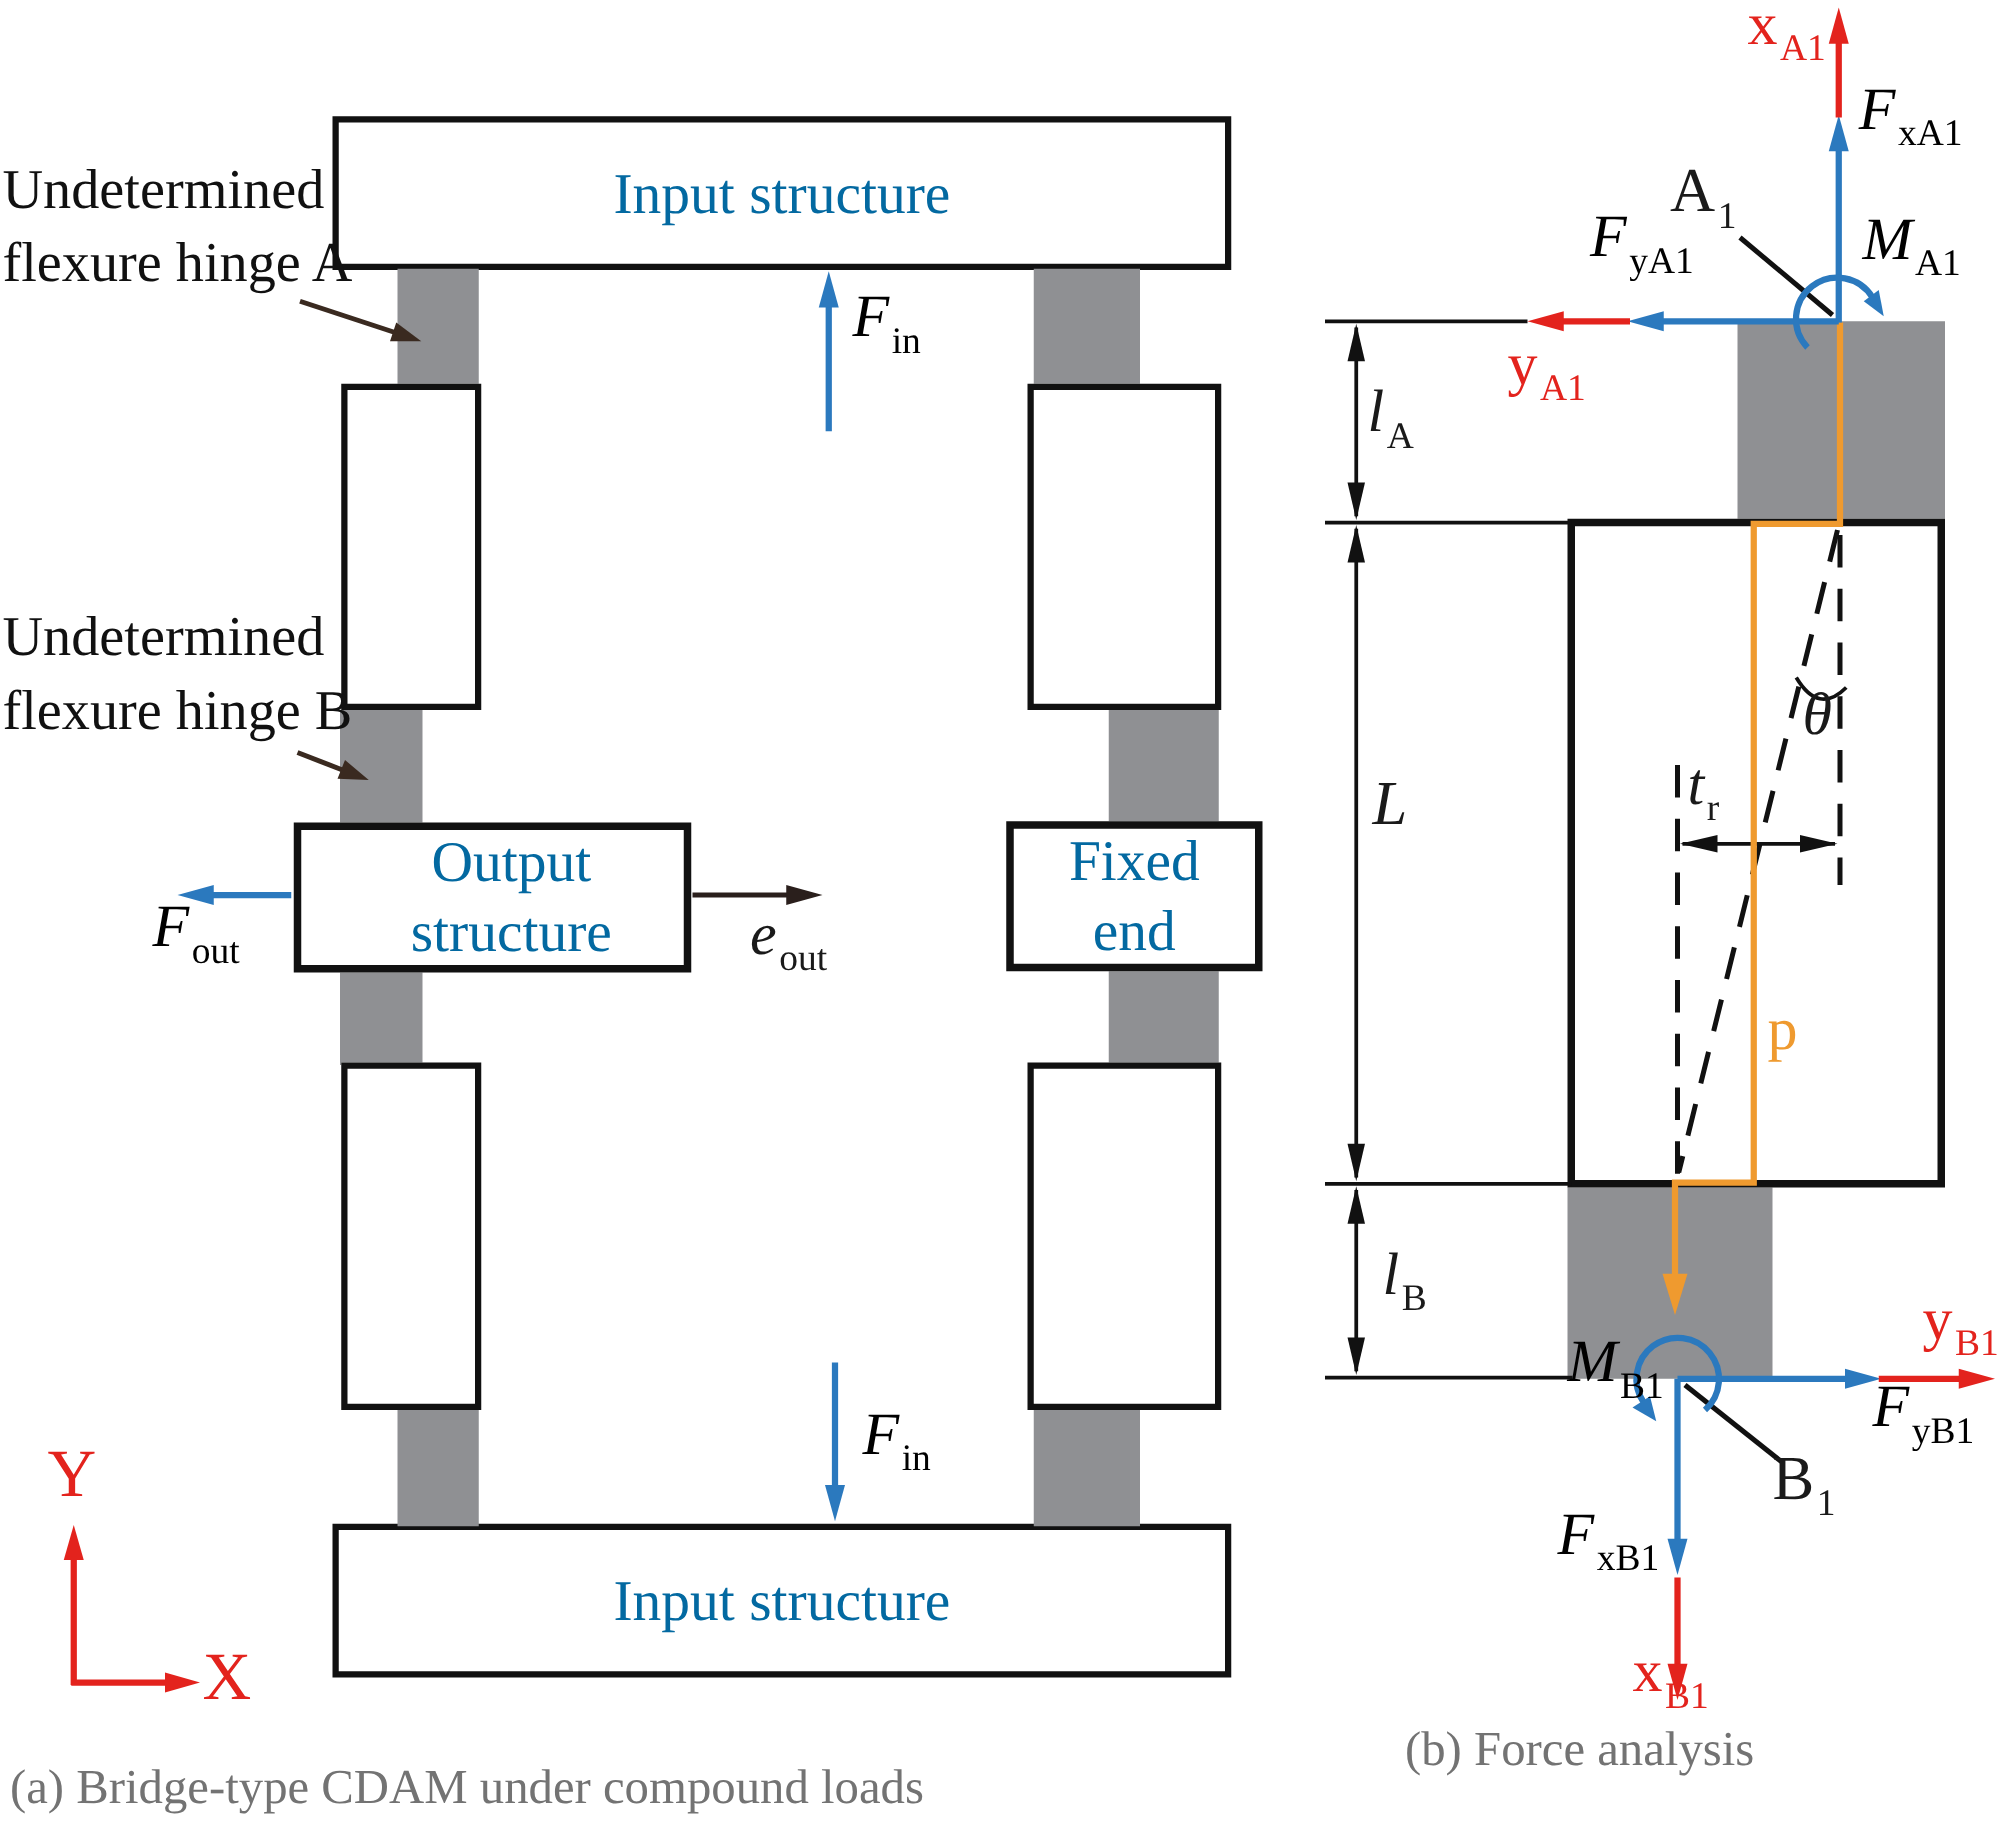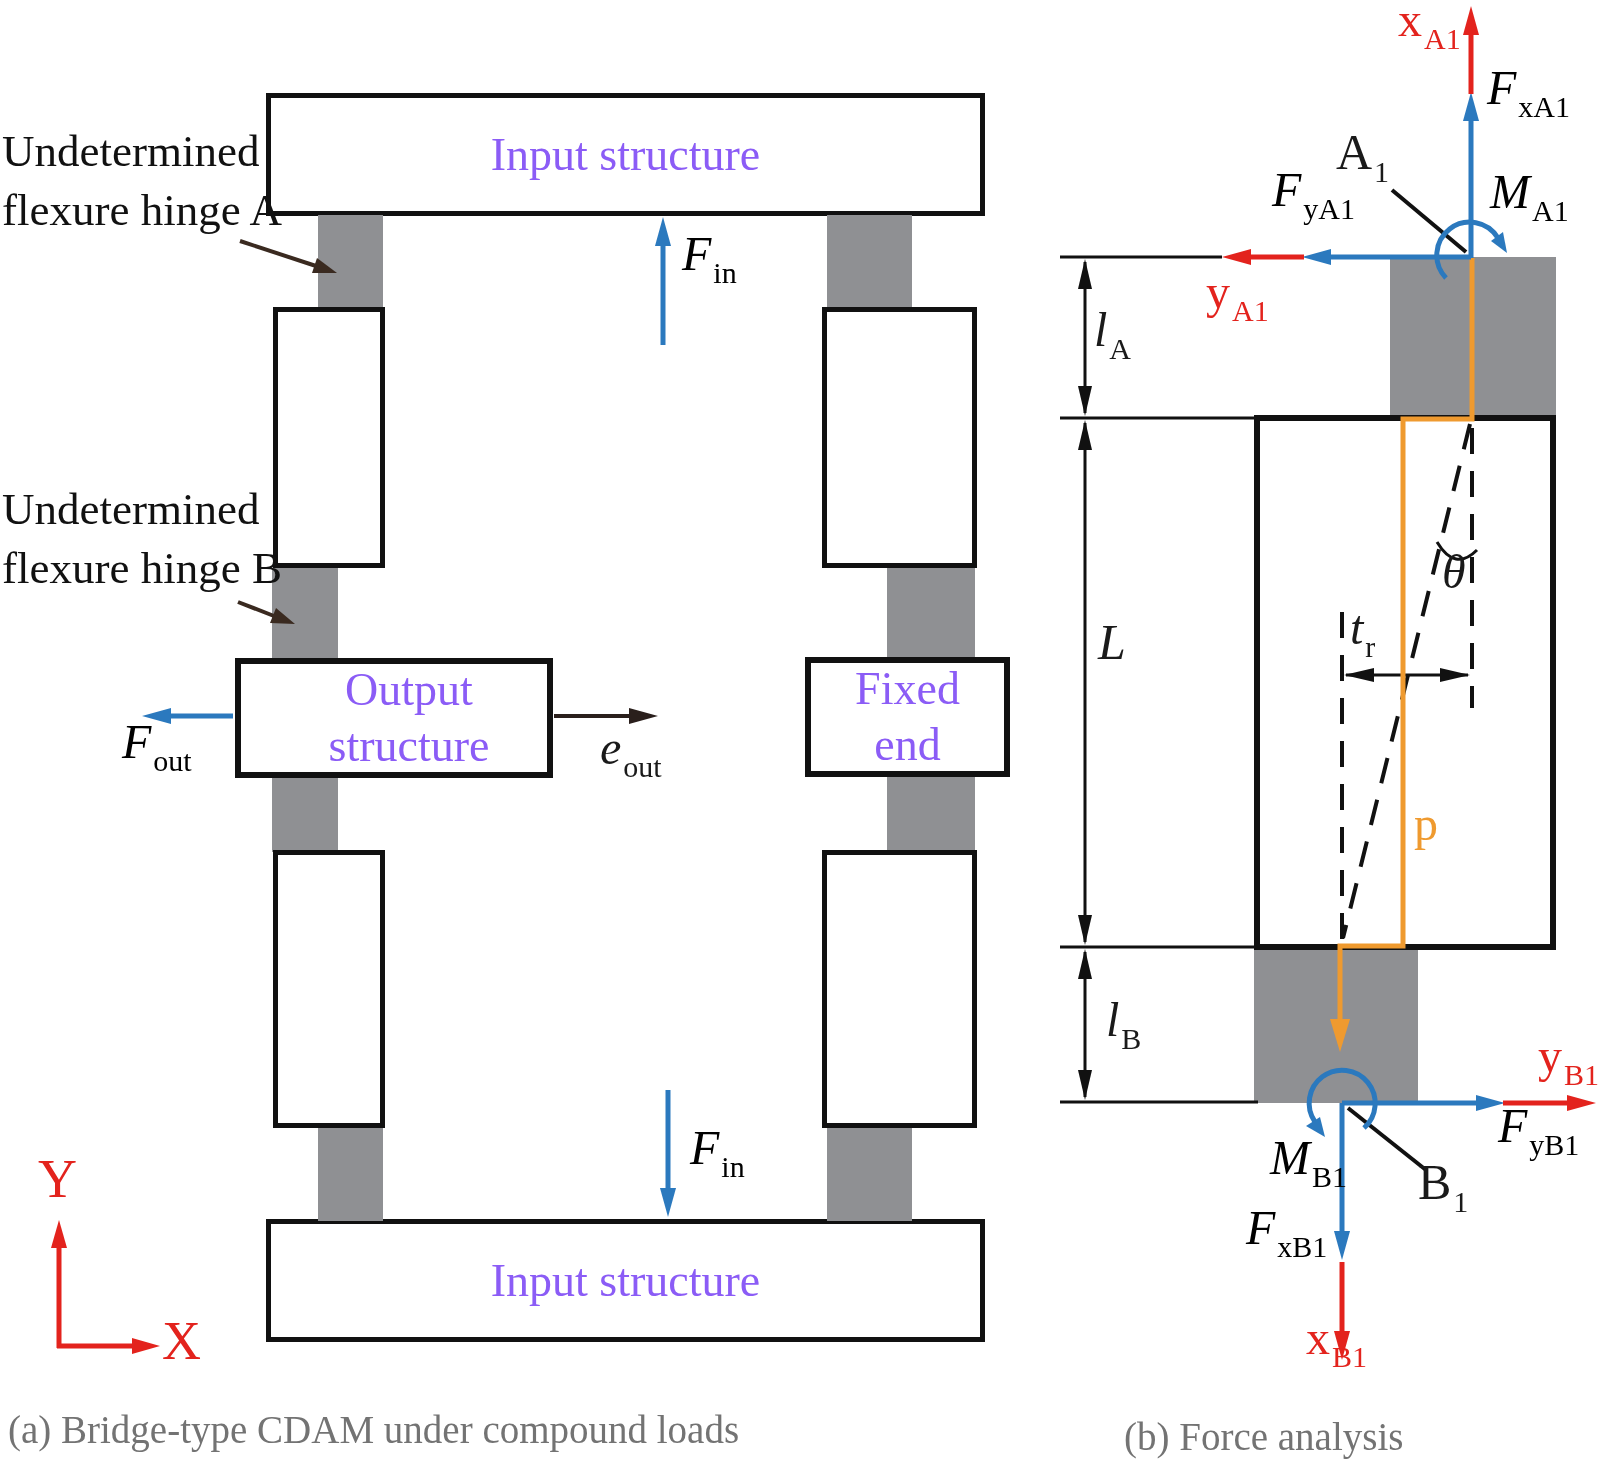--- a/index.html
+++ b/index.html
@@ -3,21 +3,21 @@
 <meta charset="utf-8">
 <style>
   html,body{margin:0;padding:0;background:#ffffff;}
   #stage{
     position:relative;width:1600px;height:1466px;background:#ffffff;overflow:hidden;
     font-family:"Liberation Serif", serif;color:#1a1a1a;
   }
   .box{
     position:absolute;box-sizing:border-box;border:5px solid #111111;background:#ffffff;
     display:flex;flex-direction:column;align-items:center;justify-content:center;
-    font-size:46px;line-height:56px;color:#8b5cf6;text-align:center;
+    font-size:46px;line-height:56px;color:#0369a1;text-align:center;
   }
   .box.thick{border-width:6px;}
   .hinge{position:absolute;background:#8f9093;}
   .grayblock{position:absolute;background:#8f9093;}
   .beam{position:absolute;box-sizing:border-box;border:6px solid #111111;background:transparent;}
   svg.overlay{position:absolute;left:0;top:0;}
   .lbl{position:absolute;white-space:nowrap;}
   .note{font-size:45px;line-height:59px;color:#111111;}
   .mlabel{font-size:48px;line-height:48px;}
   .mlabel .base.it{font-style:italic;}
@@ -247,35 +247,35 @@
   </div>
   <div class="lbl mlabel" style="left:1350px;top:604px;">
     <span class="base it">t</span><span class="sub">r</span>
   </div>
   <div class="lbl mlabel orange" style="left:1414px;top:800px;">
     <span class="base">p</span><span class="sub"></span>
   </div>
   <div class="lbl mlabel" style="left:1106px;top:996px;">
     <span class="base it">l</span><span class="sub">B</span>
   </div>
-  <div class="lbl mlabel blue" style="left:1254px;top:1134px;margin-left:16px;">
+  <div class="lbl mlabel blue" style="left:1254px;top:1066px;">
     <span class="base it">M</span><span class="sub">B1</span>
   </div>
   <div class="lbl mlabel blue" style="left:1450px;top:1102px;margin-left:48px;">
     <span class="base it">F</span><span class="sub">yB1</span>
   </div>
   <div class="lbl mlabel red" style="left:1538px;top:1032px;">
     <span class="base">y</span><span class="sub">B1</span>
   </div>
   <div class="lbl mlabel big" style="left:1418px;top:1158px;">
     <span class="base">B</span><span class="sub">1</span>
   </div>
   <div class="lbl mlabel blue" style="left:1246px;top:1204px;">
     <span class="base it">F</span><span class="sub">xB1</span>
   </div>
   <div class="lbl mlabel red" style="left:1306px;top:1314px;">
     <span class="base">x</span><span class="sub">B1</span>
   </div>
 
   <div class="lbl caption" style="left:8px;top:1402px;">(a) Bridge-type CDAM under compound loads</div>
-  <div class="lbl caption" style="left:1124px;top:1372px;margin-top:37px;">(b) Force analysis</div>
+  <div class="lbl caption" style="left:1124px;top:1372px;">(b) Force analysis</div>
 
 </div>
 
 </body></html>

